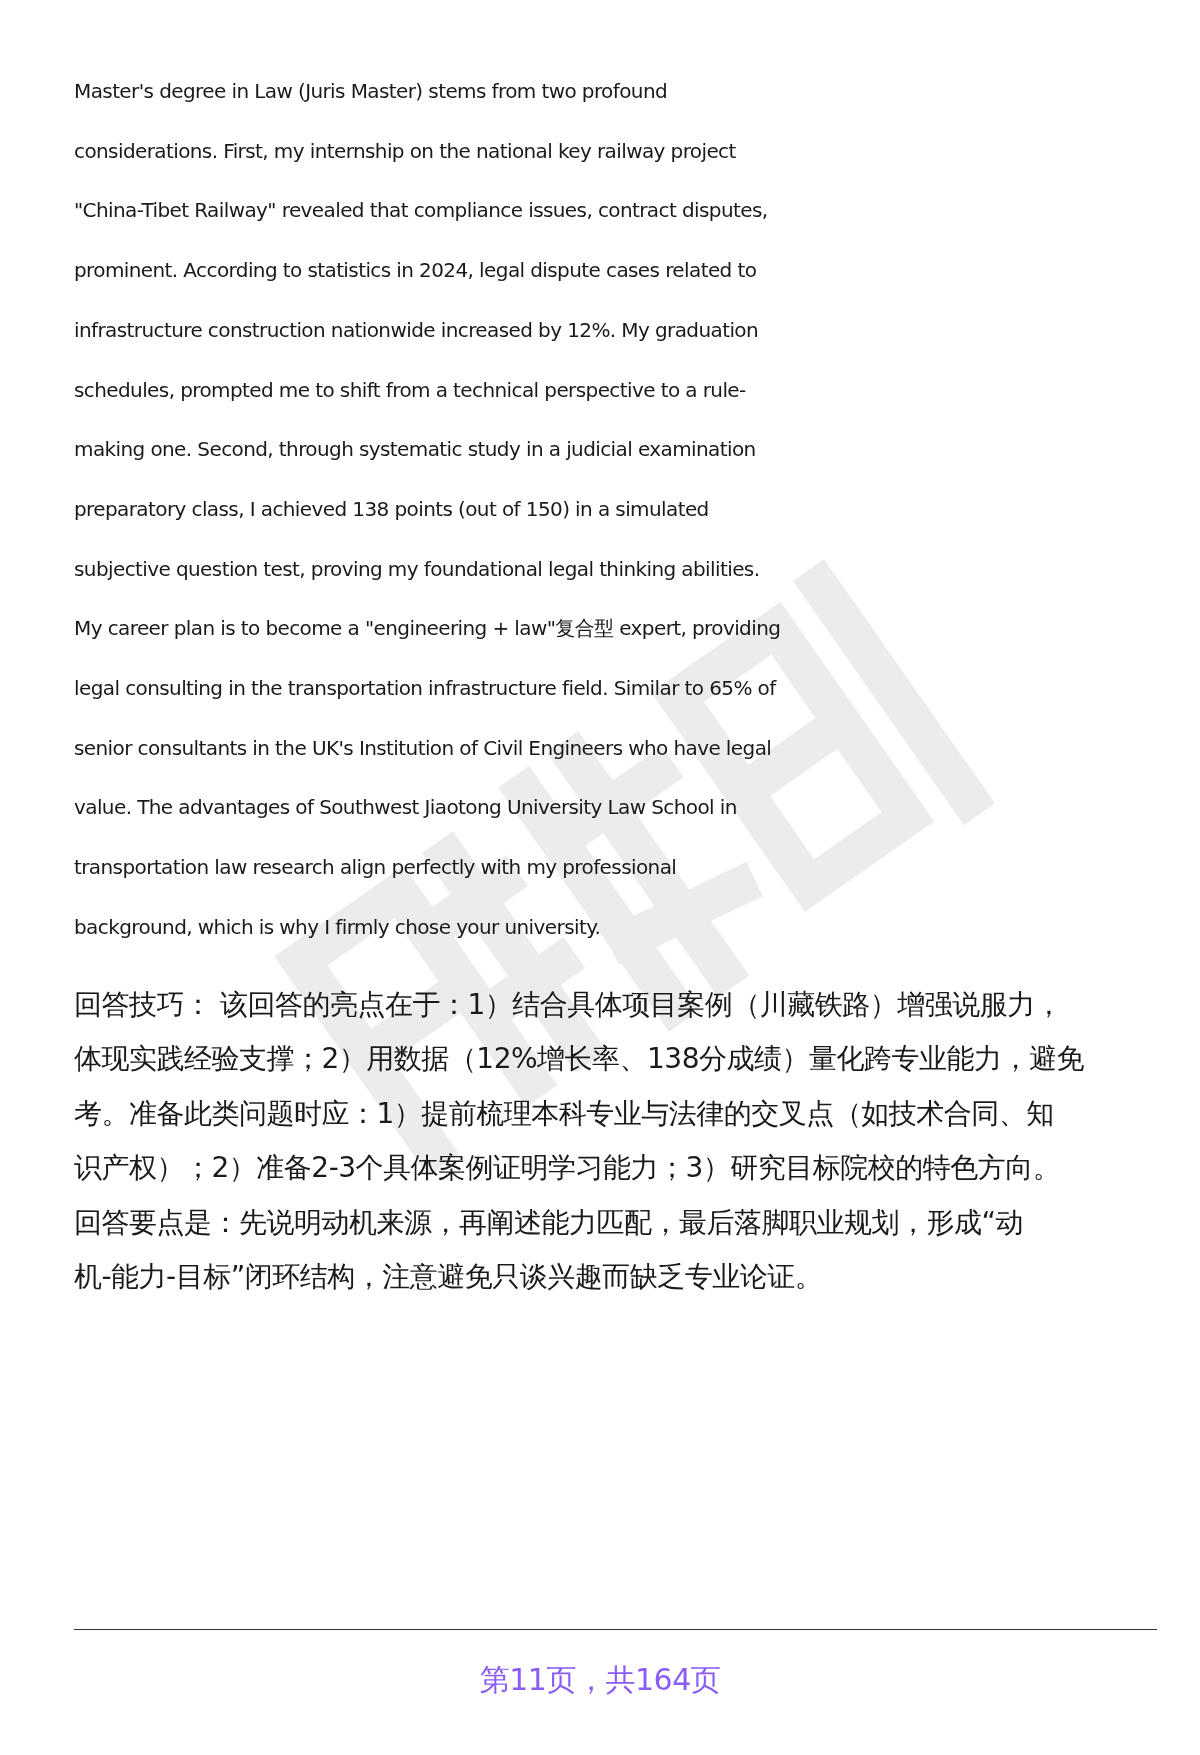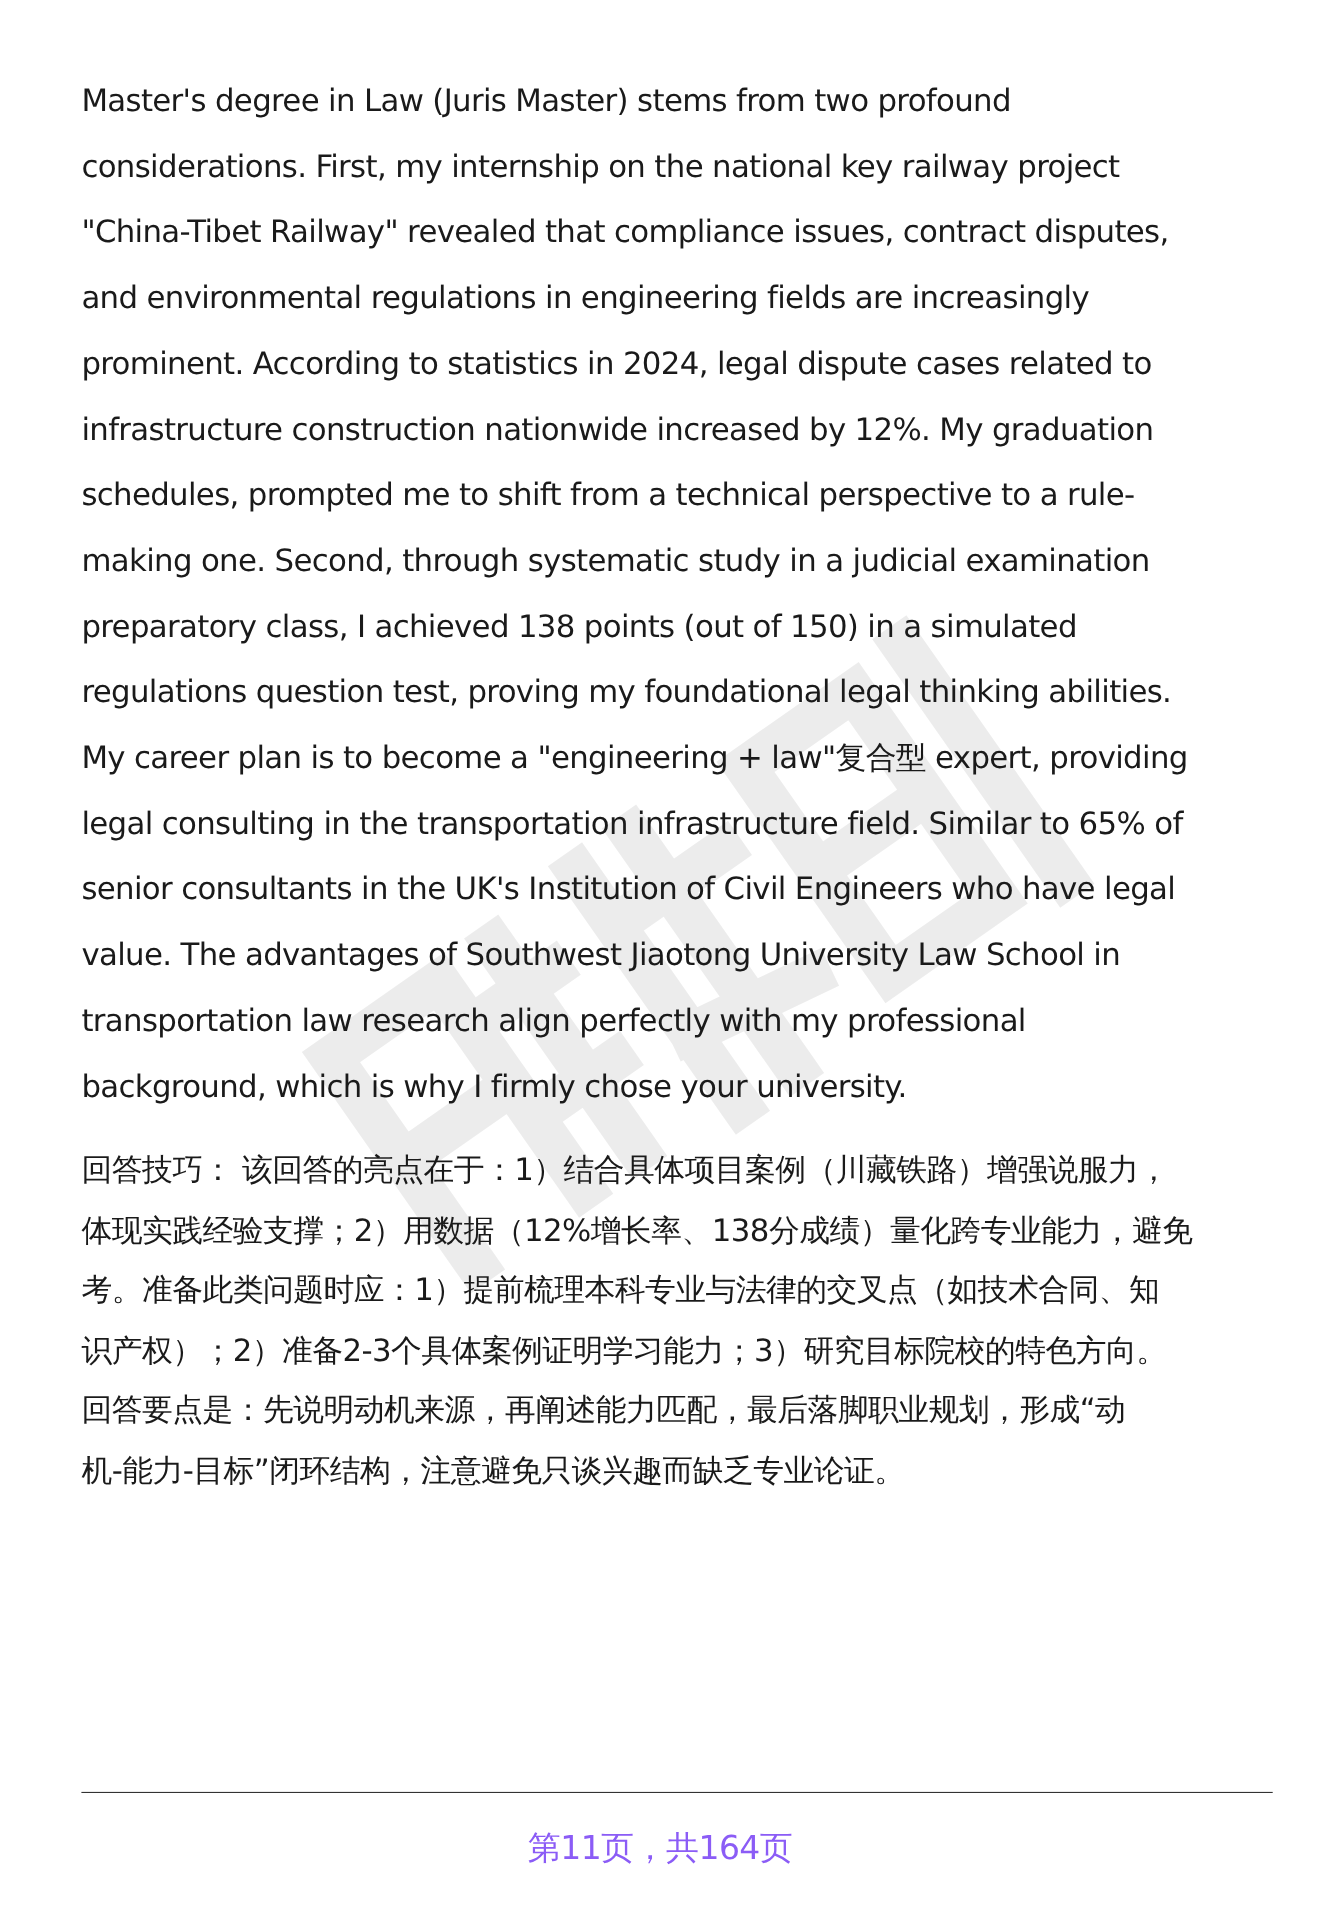--- a/index.html
+++ b/index.html
@@ -22,21 +22,21 @@
       height: 1755px;
     }
     .content {
       position: absolute;
       left: 74px;
       top: 62px;
       width: 1080px;
     }
     .para-en {
       margin: 0;
-      font-size: 28px;
+      font-size: 20px;
       line-height: 59.7px;
       letter-spacing: -0.6px;
       word-spacing: 0px;
     }
     .para-en .line {
       display: block;
       white-space: nowrap;
     }
     .para-zh {
       margin: 0;
@@ -88,27 +88,26 @@
       <path d="M400 320 L400 580 M400 380 L520 380 M460 320 L460 580 M400 500 L520 520"></path>
       <path d="M580 330 L700 330 L700 560 L580 560 Z M580 445 L700 445 M760 320 L760 580"></path>
     </g>
   </svg>
 
   <div class="content">
     <p class="para-en">
       <span class="line">Master's degree in Law (Juris Master) stems from two profound</span>
       <span class="line">considerations. First, my internship on the national key railway project</span>
       <span class="line">"China-Tibet Railway" revealed that compliance issues, contract disputes,</span>
-      <span class="line">and environmental regulations in engineering fields are increasingly</span>
       <span class="line">prominent. According to statistics in 2024, legal dispute cases related to</span>
       <span class="line">infrastructure construction nationwide increased by 12%. My graduation</span>
       <span class="line">schedules, prompted me to shift from a technical perspective to a rule-</span>
       <span class="line">making one. Second, through systematic study in a judicial examination</span>
       <span class="line">preparatory class, I achieved 138 points (out of 150) in a simulated</span>
-      <span class="line">regulations question test, proving my foundational legal thinking abilities.</span>
+      <span class="line">subjective question test, proving my foundational legal thinking abilities.</span>
       <span class="line">My career plan is to become a "engineering + law"复合型 expert, providing</span>
       <span class="line">legal consulting in the transportation infrastructure field. Similar to 65% of</span>
       <span class="line">senior consultants in the UK's Institution of Civil Engineers who have legal</span>
       <span class="line">value. The advantages of Southwest Jiaotong University Law School in</span>
       <span class="line">transportation law research align perfectly with my professional</span>
       <span class="line">background, which is why I firmly chose your university.</span>
     </p>
 
     <p class="para-zh">
       <span class="line">回答技巧： 该回答的亮点在于：1）结合具体项目案例（川藏铁路）增强说服力，</span>

